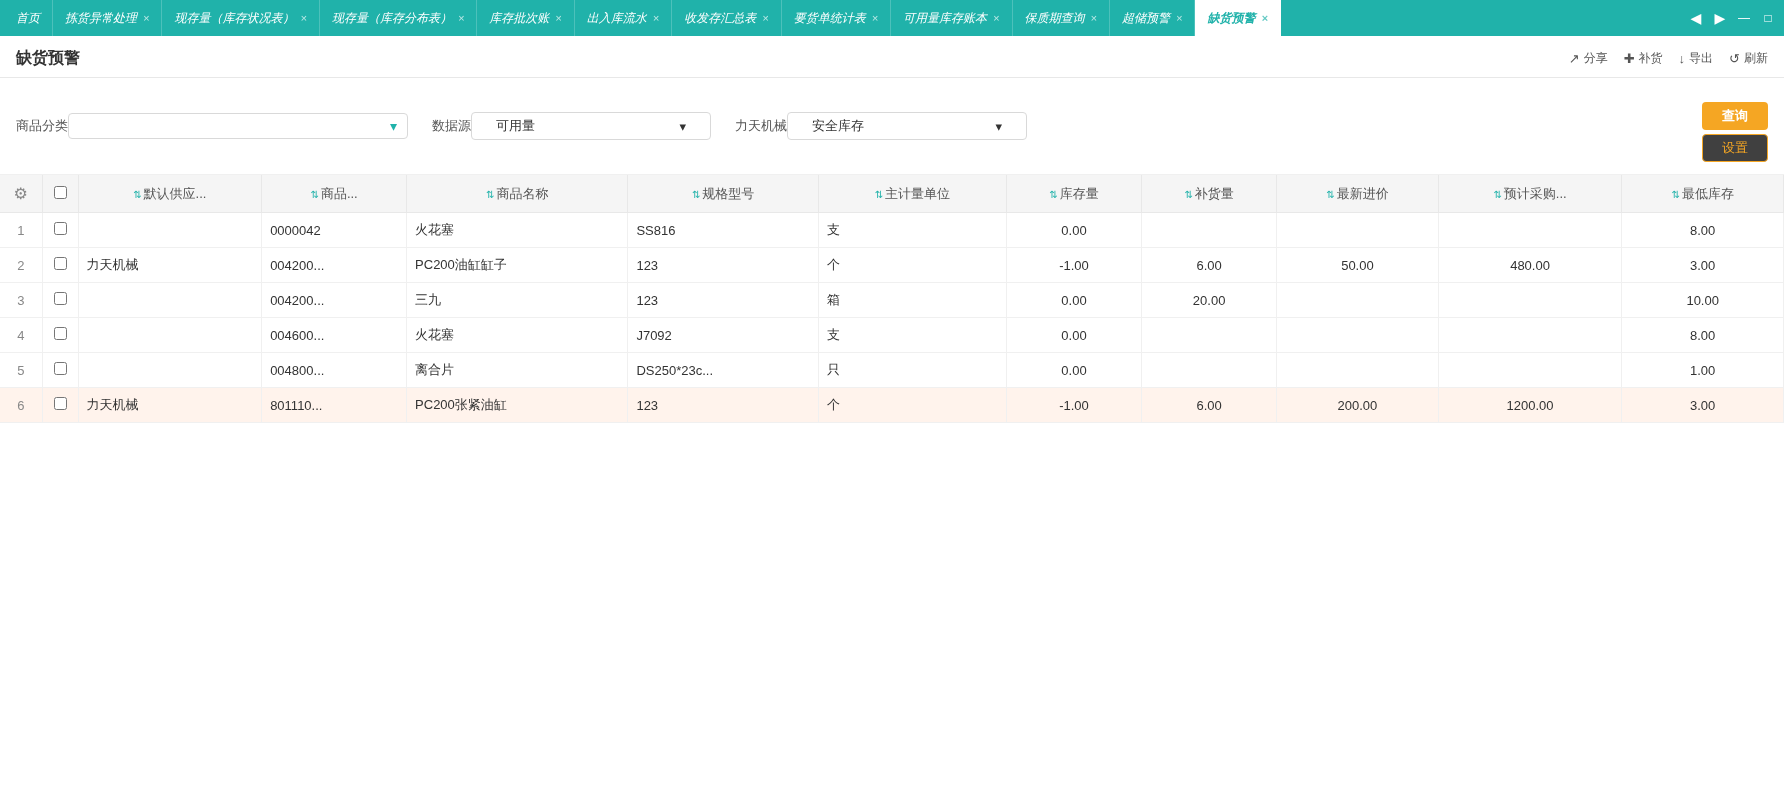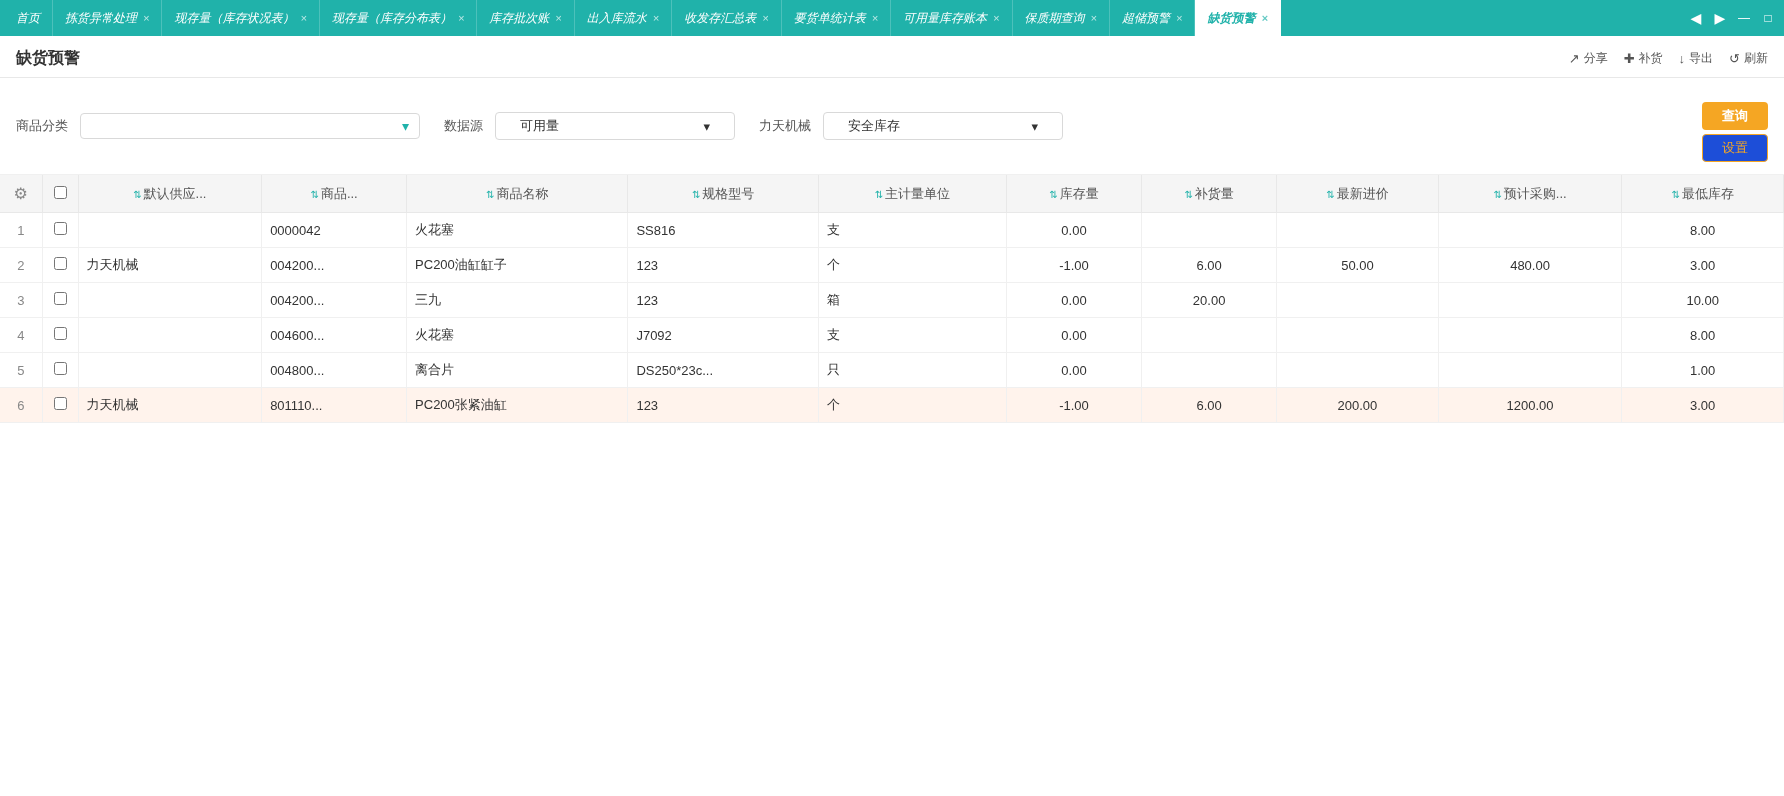--- a/index.html
+++ b/index.html
@@ -87,21 +87,21 @@
     .filter-bar {
       display: flex;
       align-items: center;
       padding: 12px 16px;
       gap: 24px;
       border-bottom: 1px solid #f0f0f0;
     }
     .filter-item {
       display: flex;
       align-items: center;
-      gap: 12px;
+      gap: 0;
     }
     .filter-label {
       color: #555;
       font-size: 13px;
       white-space: nowrap;
     }
     .filter-select {
       display: flex;
       align-items: center;
       border: 1px solid #d9d9d9;
@@ -139,21 +139,21 @@
       color: #fff;
       border: none;
       border-radius: 4px;
       padding: 5px 20px;
       cursor: pointer;
       font-size: 13px;
       font-weight: bold;
       margin-top: 12px;
     }
     .btn-settings {
-      background: #1d4ed8;
+      background: #404040;
       color: #f5a623;
       border: 1px solid #f5a623;
       border-radius: 4px;
       padding: 4px 16px;
       cursor: pointer;
       font-size: 13px;
     }
 
     
     .table-container {

